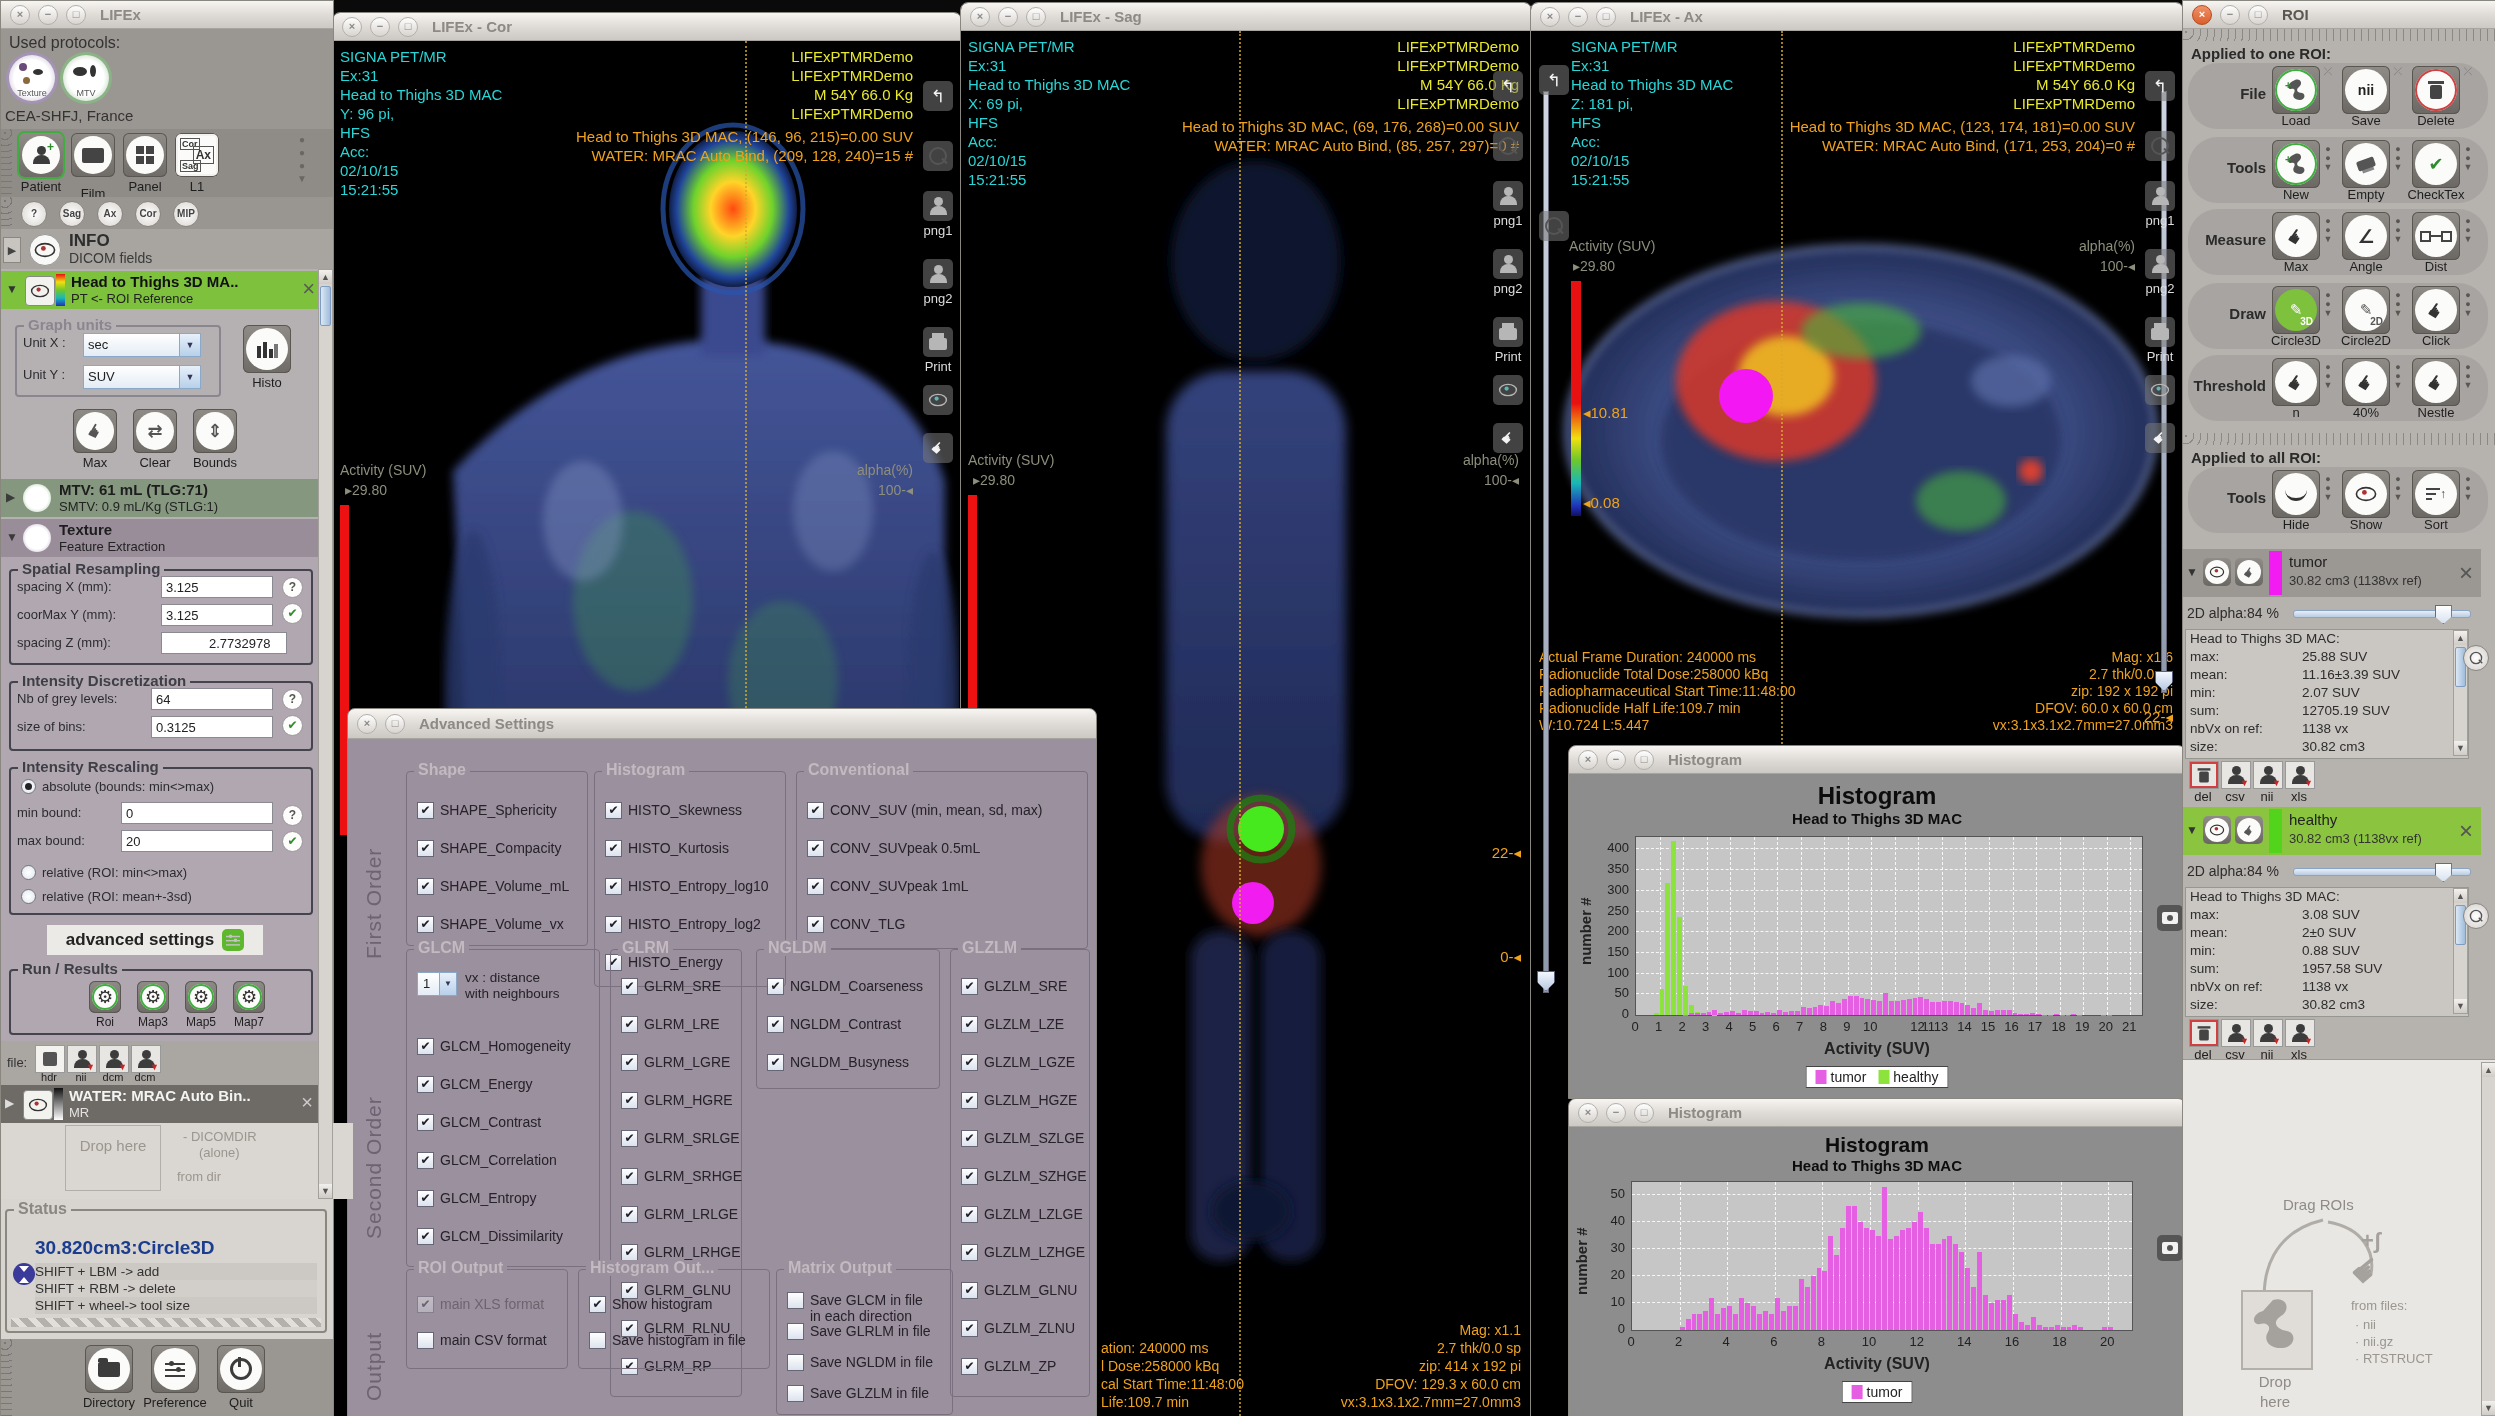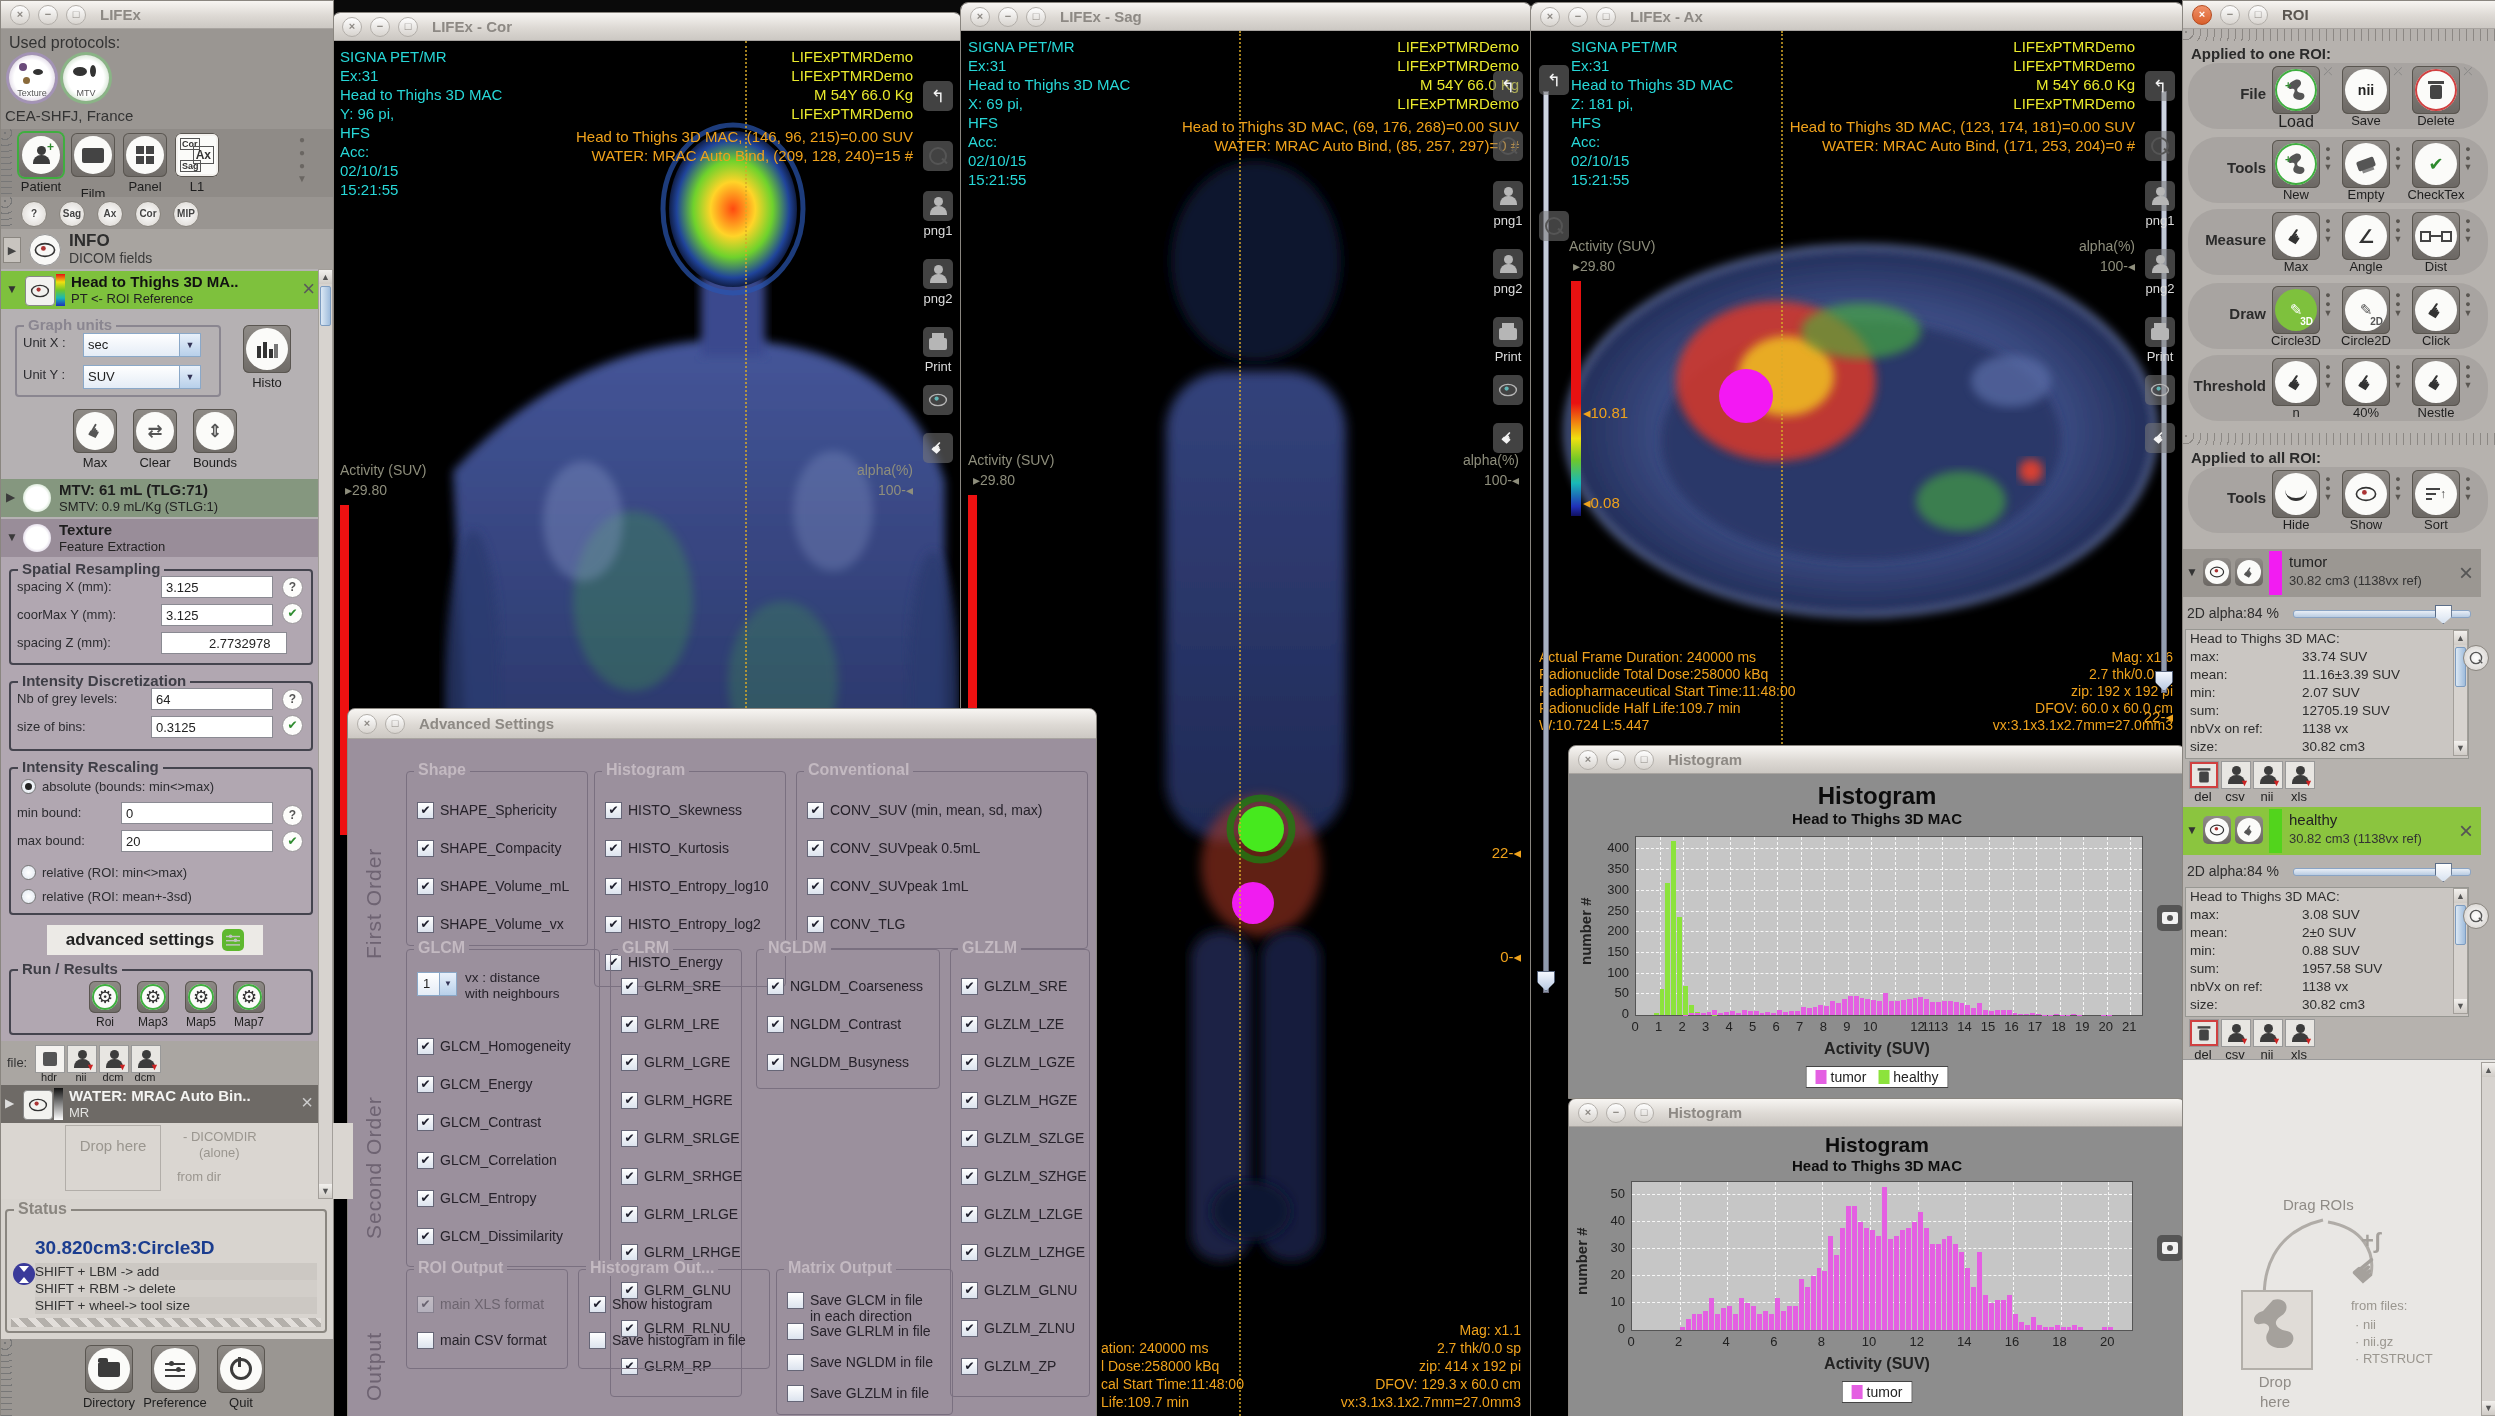--- a/index.html
+++ b/index.html
@@ -1274,21 +1274,21 @@
       <div class="pill" style="left: 5px; top: 62px; width: 300px; height: 66px;">
         <div class="rowlab" style="left: 0px; top: 22px;">File</div>
         <div class="sqbtn" style="left: 84px; top: 3px;">
           <div class="disk ring-green" style="position: absolute;">
             <svg width="26" height="26" viewBox="0 0 26 26">
               <path d="M12 3c6-2 8 4 4 7c-4 3-1 6 3 6c4 1 3 7-2 7c-6 0-8-4-6-7c2-4-1-5-3-4c-4 1-4-6 4-9z" fill="#555"></path>
               <text x="2" y="12" font-size="11" fill="#2e8b2e" font-weight="bold">+</text>
             </svg>
           </div>
         </div>
-        <div class="blabel" style="left: 68px; top: 50px; width: 80px; font-size: 16px;">Load</div>
+        <div class="blabel" style="left: 68px; top: 50px; width: 80px; font-size: 13px;">Load</div>
         <div class="ddw" style="left: 134px; top: 4px; font-size: 11px; color: rgb(119, 119, 119);">⤫</div>
         <div class="sqbtn" style="left: 154px; top: 3px;">
           <div class="disk" style="position: absolute;">
             <span style="font-size:14px;color:#222;font-weight:bold;">nii</span>
           </div>
         </div>
         <div class="blabel" style="left: 138px; top: 50px; width: 80px; font-size: 13px;">Save</div>
         <div class="ddw" style="left: 204px; top: 4px; font-size: 11px; color: rgb(119, 119, 119);">⤫</div>
         <div class="sqbtn" style="left: 224px; top: 3px;">
           <div class="disk ring-red" style="position: absolute;">
@@ -1455,21 +1455,21 @@
         <div class="abs" style="left: 0px; top: 50px; width: 298px; height: 28px;">
           <span style="position:absolute;left:4px;top:6px;font-size:14px;color:#2d2d2d;"><span>2D alpha:</span><span>84 %</span></span>
           <div class="slider" style="left: 110px; top: 11px; width: 176px;">
             <div class="hd" style="left: calc(84% - 7px);"></div>
           </div>
         </div>
         <div class="abs" style="left: 2px; top: 80px; width: 282px; height: 128px; background: rgb(202, 198, 194); border: 1px solid rgb(151, 151, 146); overflow: hidden;">
           <div class="statrow" style="padding-left: 4px;">Head to Thighs 3D MAC:</div>
           <div class="statrow">
             <span class="sl">max:</span>
-            <span>33.74 SUV</span>
+            <span>25.88 SUV</span>
           </div>
           <div class="statrow">
             <span class="sl">mean:</span>
             <span>11.16±3.39 SUV</span>
           </div>
           <div class="statrow">
             <span class="sl">min:</span>
             <span>2.07 SUV</span>
           </div>
           <div class="statrow">

